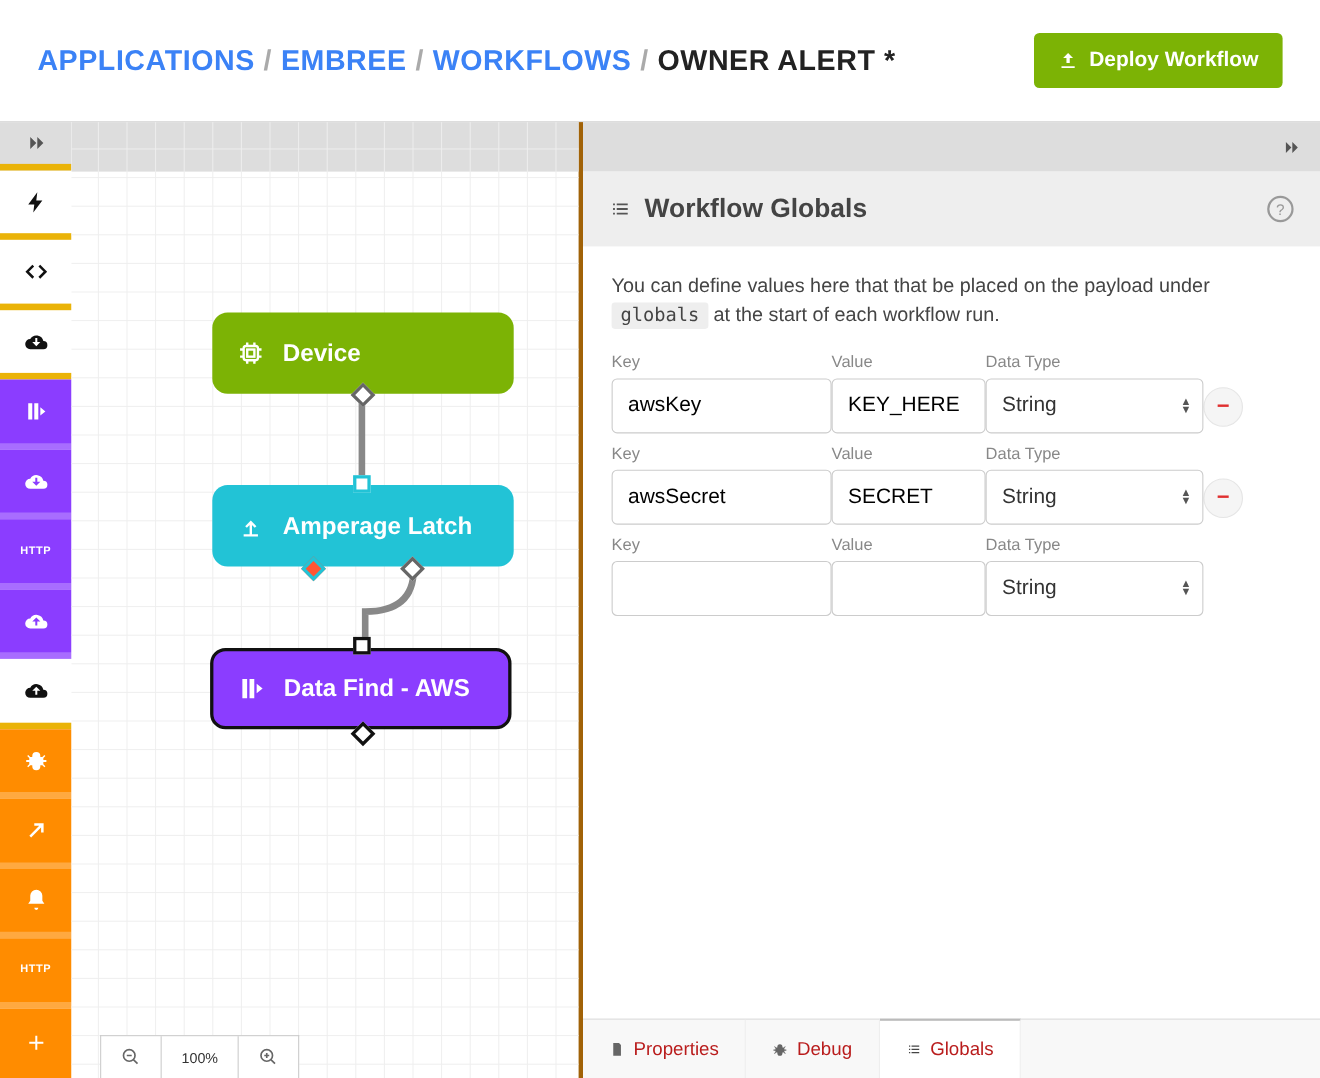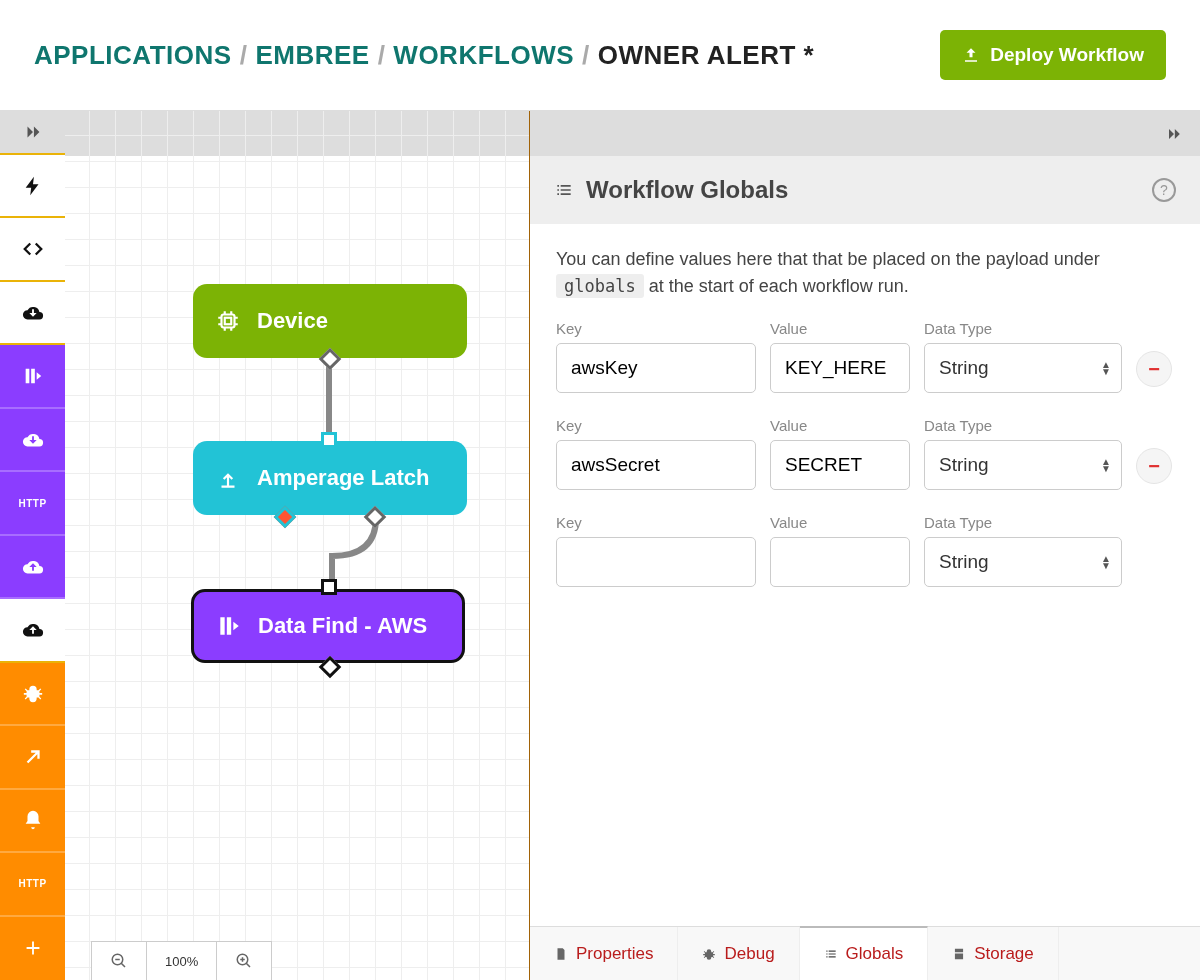--- a/index.html
+++ b/index.html
@@ -1,40 +1,40 @@
 <!DOCTYPE html>
 <html><head>
 <meta charset="utf-8">
 <style>
 * { box-sizing: border-box; margin: 0; padding: 0; }
 body { font-family: -apple-system, BlinkMacSystemFont, "Segoe UI", Helvetica, Arial, sans-serif; background: #fff; color: #333; width: 1200px; height: 980px; overflow: hidden; }
 
 
 .header { display: flex; align-items: center; justify-content: space-between; padding: 30px 34px 30px 34px; background: #fff; }
 .breadcrumb { font-size: 26px; font-weight: 700; letter-spacing: 0.5px; display: flex; gap: 8px; align-items: center; }
-.breadcrumb .crumb { color: #0f766e; text-transform: uppercase; }
+.breadcrumb .crumb { color: #3b82f6; text-transform: uppercase; }
 .breadcrumb .sep { color: #aaa; }
 .breadcrumb .crumb.current { color: #222; }
 .deploy-btn { background: #7cb305; color: #fff; border: none; padding: 14px 22px; font-size: 19px; font-weight: 600; border-radius: 5px; display: flex; align-items: center; gap: 10px; cursor: pointer; }
 .deploy-btn svg { width: 18px; height: 18px; fill: #fff; }
 
 
 .main { display: flex; height: calc(100% - 110px); border-top: 1px solid #ddd; }
 
 
 .rail { width: 65px; display: flex; flex-direction: column; background: #fff; }
-.rail-item { height: 65px; display: flex; align-items: center; justify-content: center; border-bottom: 2px solid #eab308; cursor: pointer; color: #222; }
+.rail-item { height: 65px; display: flex; align-items: center; justify-content: center; border-bottom: 6px solid #eab308; cursor: pointer; color: #222; }
 .rail-item.collapse { background: #ddd; height: 45px; }
 .rail-item.purple { background: #8b3dff; color: #fff; border-bottom-color: rgba(255,255,255,0.25); }
 .rail-item.orange { background: #ff8c00; color: #fff; border-bottom-color: rgba(255,255,255,0.25); }
 .rail-item svg { width: 22px; height: 22px; }
 .rail-item .http-text { font-size: 10px; font-weight: 700; letter-spacing: 0.5px; }
 
 
-.canvas-wrap { flex: 1; position: relative; background: #fff; border-right: 1px solid #a16207; }
+.canvas-wrap { flex: 1; position: relative; background: #fff; border-right: 4px solid #a16207; }
 .canvas { position: absolute; inset: 0; background-image: linear-gradient(#eee 1px, transparent 1px), linear-gradient(90deg, #eee 1px, transparent 1px); background-size: 26px 26px; background-position: -2px -2px; }
 .canvas-topbar { position: absolute; top: 0; left: 0; right: 0; height: 45px; background: #ddd; }
 
 
 .node { position: absolute; width: 274px; height: 74px; border-radius: 14px; display: flex; align-items: center; gap: 16px; padding: 0 22px; color: #fff; font-size: 22px; font-weight: 600; }
 .node.green { background: #7cb305; top: 173px; left: 128px; }
 .node.teal { background: #22c3d6; top: 330px; left: 128px; }
 .node.purple-node { background: #8b3dff; top: 478px; left: 126px; border: 3px solid #111; }
 .node svg { width: 26px; height: 26px; flex-shrink: 0; }
 
@@ -51,21 +51,21 @@
 
 
 .panel { width: 670px; display: flex; flex-direction: column; background: #fff; }
 .panel-topbar { height: 45px; background: #ddd; display: flex; align-items: center; justify-content: flex-end; padding: 0 16px; }
 .panel-header { background: #eee; padding: 20px 24px; display: flex; align-items: center; justify-content: space-between; }
 .panel-title { font-size: 24px; font-weight: 600; color: #444; display: flex; align-items: center; gap: 12px; }
 .panel-body { padding: 22px 26px; flex: 1; overflow: auto; }
 .panel-desc { font-size: 18px; color: #444; line-height: 1.5; margin-bottom: 20px; }
 .panel-desc code { background: #eee; padding: 2px 8px; border-radius: 3px; font-family: monospace; font-size: 17px; }
 
-.globals-row { display: flex; align-items: flex-end; gap: 14px; margin-bottom: 24px; }
+.globals-row { display: flex; align-items: flex-end; gap: 0; margin-bottom: 10px; }
 .field { display: flex; flex-direction: column; }
 .field label { font-size: 15px; color: #888; margin-bottom: 6px; }
 .field input, .field .select { border: 1px solid #ccc; border-radius: 5px; padding: 12px 14px; font-size: 19px; height: 50px; background:#fff; }
 .field.key { width: 200px; }
 .field.value { width: 140px; }
 .field.type { width: 198px; }
 .select { position: relative; display:flex; align-items:center; }
 .select .arrows { position: absolute; right: 10px; top: 50%; transform: translateY(-50%); display:flex; flex-direction:column; line-height:7px; font-size:10px; color:#555; }
 .remove-btn { width: 36px; height: 36px; border-radius: 50%; border: 1px solid #e5e5e5; background: #f5f5f5; color: #e03030; display:flex; align-items:center; justify-content:center; font-size:20px; font-weight:700; cursor:pointer; margin-bottom:6px; }
 
@@ -312,21 +312,15 @@
             <path d="M12 4a4 4 0 014 4v1h2l2-2 1 1-2 2v2h3v2h-3v2l2 2-1 1-2-2h-2v1a4 4 0 01-8 0v-1H6l-2 2-1-1 2-2v-2H2v-2h3v-2L3 8l1-1 2 2h2V8a4 4 0 014-4z"></path>
           </svg>
         <span>Debug</span>
       </div>
       <div class="tab active">
         <svg viewBox="0 0 24 24" fill="#444">
             <path d="M4 6h2v2H4zM8 6h12v2H8zM4 11h2v2H4zM8 11h12v2H8zM4 16h2v2H4zM8 16h12v2H8z"></path>
           </svg>
         <span>Globals</span>
       </div>
-      <div class="tab">
-        <svg viewBox="0 0 24 24" fill="#666">
-            <path d="M5 3h14v6H5zM5 11h14v10H5zM8 14h2v2H8z"></path>
-          </svg>
-        <span>Storage</span>
-      </div>
     </div>
   </div>
 </div>
 
 </body></html>

